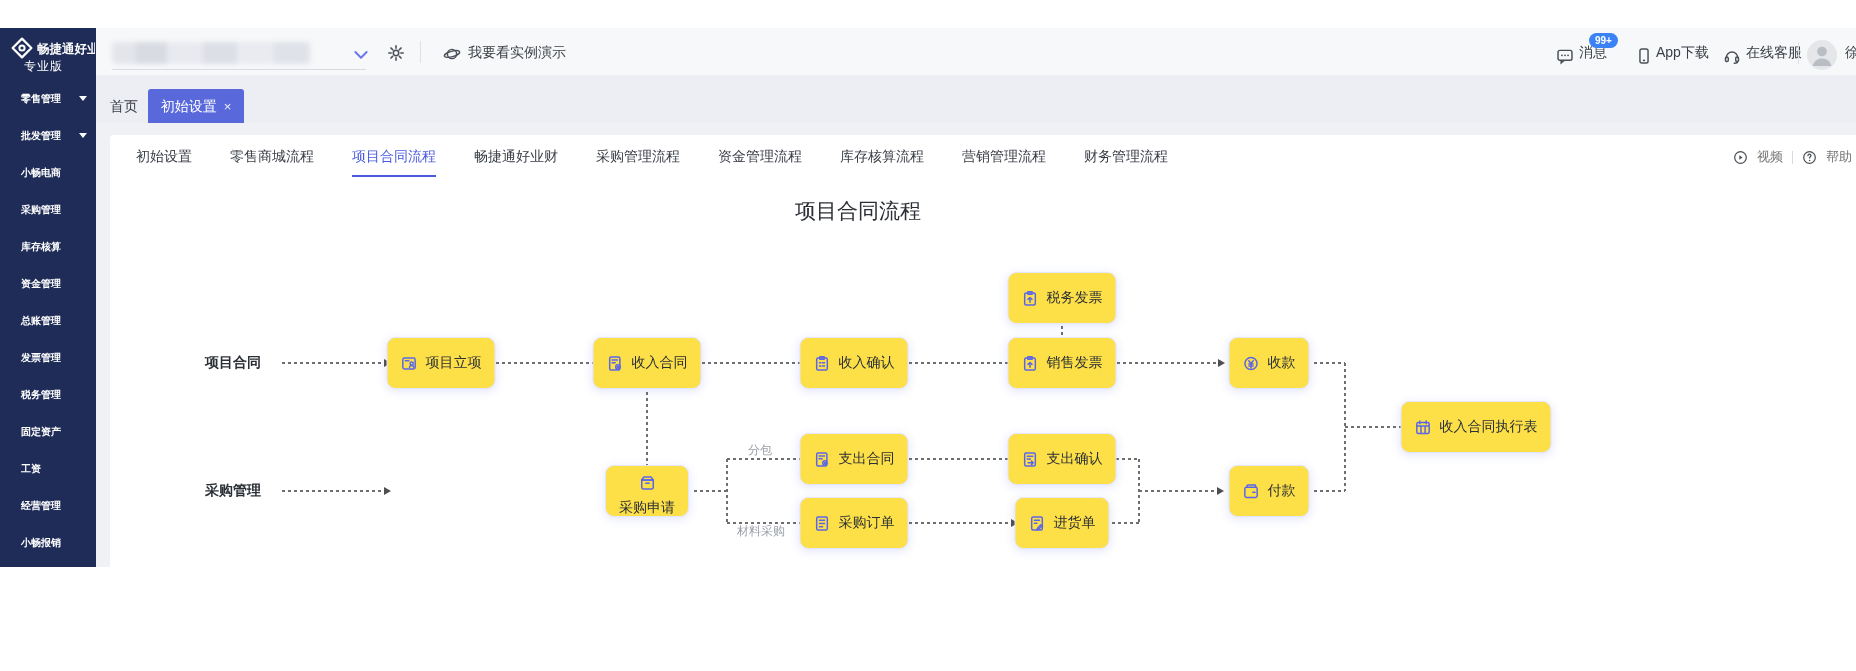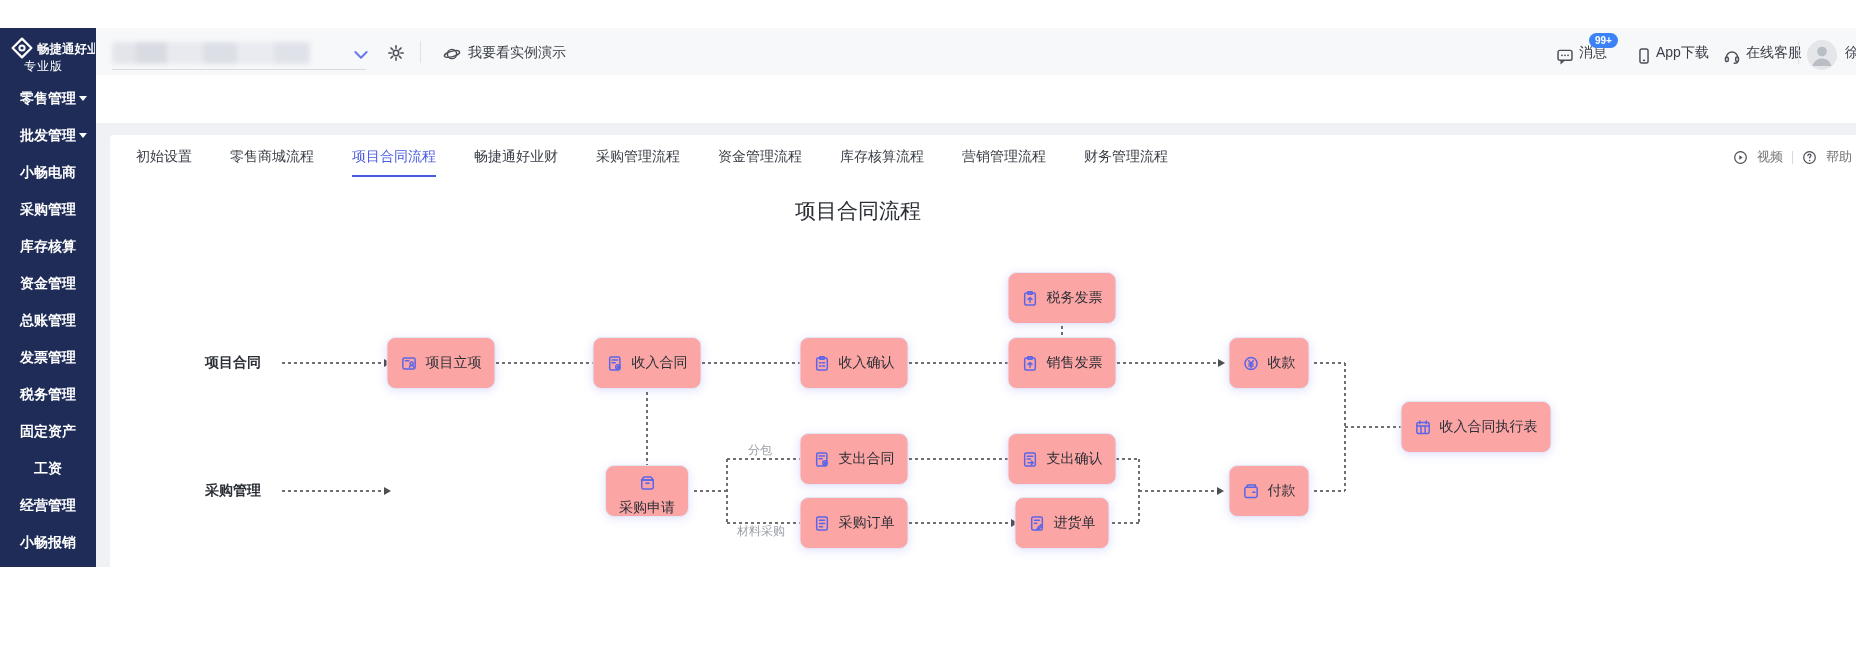--- a/index.html
+++ b/index.html
@@ -4,21 +4,21 @@
 <style>
   html,body{margin:0;padding:0;background:#fff;}
   .page{position:relative;width:1856px;height:671px;background:#fff;overflow:hidden;
         font-family:"Liberation Sans","DejaVu Sans",sans-serif;color:#333;}
   
   .sidebar{position:absolute;left:0;top:28px;width:96px;height:539px;background:#1e2c57;}
   .logo-icon{position:absolute;left:10px;top:8px;width:24px;height:24px;}
   .brand-name{position:absolute;left:37px;top:13px;font-size:12.5px;color:#fff;font-weight:700;white-space:nowrap;width:58px;overflow:hidden;}
   .brand-edition{position:absolute;left:24px;top:30px;font-size:12px;color:#fff;letter-spacing:1px;}
   .sb-menu{position:absolute;left:0;top:52px;width:96px;}
-  .sb-item{position:relative;height:37px;line-height:37px;font-size:14px;font-weight:600;color:#fff;cursor:pointer;white-space:nowrap;text-align:center;}
+  .sb-item{position:relative;height:37px;line-height:37px;padding-left:21px;font-size:10px;font-weight:600;color:#fff;cursor:pointer;white-space:nowrap;}
   .sb-caret{position:absolute;right:9px;top:16px;width:0;height:0;border-left:4.5px solid transparent;border-right:4.5px solid transparent;border-top:5.5px solid #fff;}
   
   .topbar{position:absolute;left:96px;top:28px;width:1760px;height:47px;background:#f7f8fa;}
   .blur-block{position:absolute;left:16px;top:14px;width:198px;height:22px;border-radius:3px;
      background:linear-gradient(90deg,#e3e5ea 0 12%,#d8dbe2 12% 28%,#e8eaef 28% 46%,#dcdfe6 46% 63%,#e9ebf0 63% 82%,#dfe2e8 82%);
      filter:blur(2.5px);}
   .sel-underline{position:absolute;left:16px;top:41px;width:254px;height:1px;background:#d9dbe1;}
   .tb-ico{position:absolute;width:18px;height:18px;}
   .tb-vdiv{position:absolute;top:13px;width:1px;height:22px;background:#dfe1e6;}
   .tb-label{position:absolute;top:16px;font-size:14px;color:#3a3f46;white-space:nowrap;cursor:pointer;}
@@ -42,21 +42,21 @@
   .flow{position:absolute;left:0;top:0;width:1856px;height:671px;pointer-events:none;}
   .flow-title{position:absolute;left:858px;top:197px;transform:translateX(-50%);font-size:21px;font-weight:500;color:#2b2f36;}
   .lane-label{position:absolute;transform:translateY(-50%);font-size:14px;font-weight:700;color:#2b2f36;}
   .edge-h{position:absolute;height:2px;background:repeating-linear-gradient(90deg,#6f6f6f 0 3px,transparent 3px 6px);}
   .edge-v{position:absolute;width:2px;background:repeating-linear-gradient(180deg,#6f6f6f 0 3px,transparent 3px 6px);}
   .arr-r{position:absolute;width:0;height:0;border-left:7px solid #4f4f4f;border-top:4.5px solid transparent;border-bottom:4.5px solid transparent;}
   .arr-u{position:absolute;width:0;height:0;border-bottom:7px solid #4f4f4f;border-left:4.5px solid transparent;border-right:4.5px solid transparent;}
   .arr-d{position:absolute;width:0;height:0;border-top:7px solid #4f4f4f;border-left:4.5px solid transparent;border-right:4.5px solid transparent;}
   .edge-note{position:absolute;transform:translate(-50%,-50%);font-size:12px;color:#9aa0a8;background:transparent;white-space:nowrap;}
   .fnode{position:absolute;transform:translate(-50%,-50%);display:flex;align-items:center;gap:8px;height:34px;
-         padding:8px 13px;background:#fca5a5;border:1px solid #e4e6f9;border-radius:9px;
+         padding:8px 13px;background:#fde047;border:1px solid #e4e6f9;border-radius:9px;
          box-shadow:0 2px 10px rgba(93,103,233,.18);font-size:14px;color:#2b2f36;white-space:nowrap;
          pointer-events:auto;cursor:pointer;}
   .fnode svg{width:17px;height:17px;flex:0 0 auto;}
   .ico-stroke{stroke:#5b65e9;stroke-width:1.4;fill:none;stroke-linecap:round;stroke-linejoin:round;}
 </style>
 </head>
 <body>
 
 <div class="page">
 
@@ -140,20 +140,24 @@
     <div class="tb-vdiv" style="left:1702px;top:14px"></div>
     <div class="avatar" style="left:1711px;top:12px">
       <svg viewBox="0 0 30 30" width="30" height="30">
         <circle cx="15" cy="11.5" r="4.8" fill="#b9bdc4"></circle>
         <path d="M5.5 26c1.6-5.4 5.3-7.6 9.5-7.6s7.9 2.2 9.5 7.6z" fill="#b9bdc4"></path>
       </svg>
     </div>
     <span class="tb-label" style="left:1749px">徐泽</span>
   </header>
 
+  <div class="tabstrip">
+      <div class="wtab" style="left: 4px; width: 48px;">首页</div>
+      <div class="wtab active" style="left: 52px; width: 96px;">初始设置<span class="close">×</span></div>
+    </div>
 
   <div class="content">
     <div class="card">
       <div class="navrow">
           <div class="nav-item">初始设置</div>
           <div class="nav-item">零售商城流程</div>
           <div class="nav-item active">项目合同流程</div>
           <div class="nav-item">畅捷通好业财</div>
           <div class="nav-item">采购管理流程</div>
           <div class="nav-item">资金管理流程</div>

